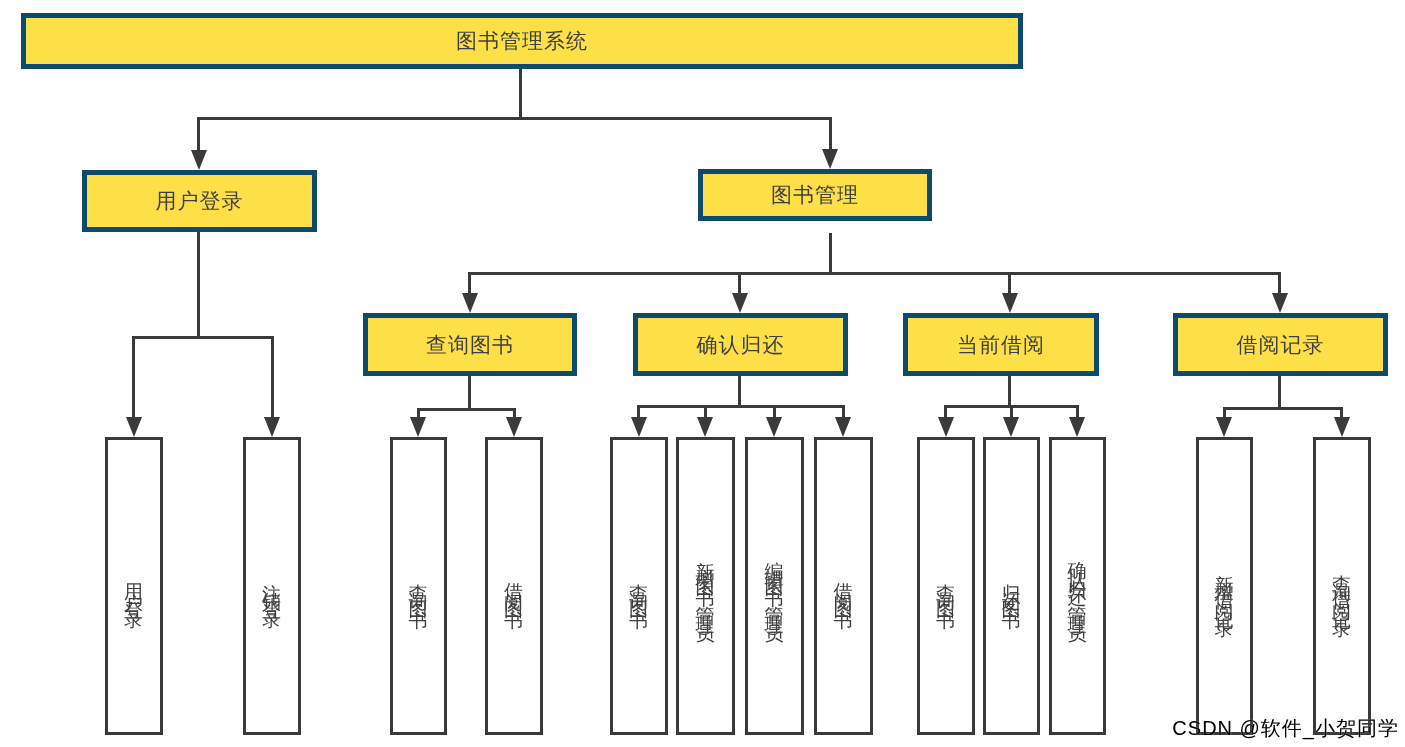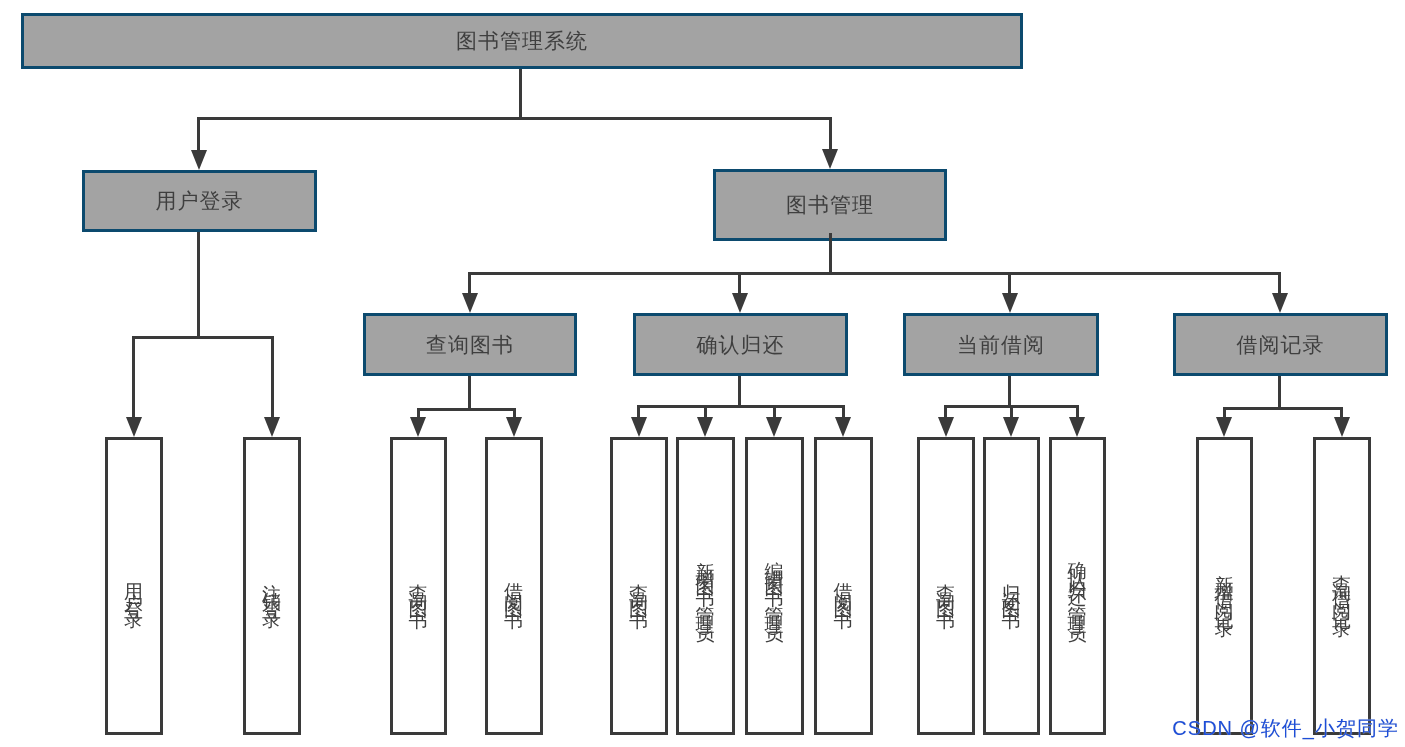--- a/index.html
+++ b/index.html
@@ -11,22 +11,22 @@
     position: relative;
     width: 1405px;
     height: 747px;
     background: #ffffff;
     overflow: hidden;
     color: #3f3f3f;
   }
   .box {
     position: absolute;
     box-sizing: border-box;
-    background: #a3a3a3;
-    border: 3px solid #0c4a6e;
+    background: #fde047;
+    border: 5px solid #0c4a6e;
     display: flex;
     align-items: center;
     justify-content: center;
     font-size: 21px;
     letter-spacing: 1px;
     color: #3f3f3f;
   }
   .leaf {
     position: absolute;
     box-sizing: border-box;
@@ -63,40 +63,40 @@
     height: 0;
     border-left: 8px solid transparent;
     border-right: 8px solid transparent;
     border-top: 20px solid #3a3a3a;
   }
   .watermark {
     position: absolute;
     top: 715px;
     right: 6px;
     font-size: 20px;
-    color: #1d4ed8;
+    color: #000000;
     letter-spacing: 1px;
     z-index: 10;
     text-shadow: 0 0 1px #dddddd;
   }
 </style>
 </head>
 <body>
 
 <div class="canvas">
 
   <div class="box" style="left:21px; top:13px; width:1002px; height:56px;">
     <span>图书管理系统</span>
   </div>
 
   <div class="box" style="left:82px; top:170px; width:235px; height:62px;">
     <span>用户登录</span>
   </div>
 
-  <div class="box" style="left:713px; top:169px; width:234px; height:72px;">
+  <div class="box" style="left:698px; top:169px; width:234px; height:52px;">
     <span>图书管理</span>
   </div>
 
   <div class="box" style="left:363px; top:313px; width:214px; height:63px;">
     <span>查询图书</span>
   </div>
 
   <div class="box" style="left:633px; top:313px; width:215px; height:63px;">
     <span>确认归还</span>
   </div>

